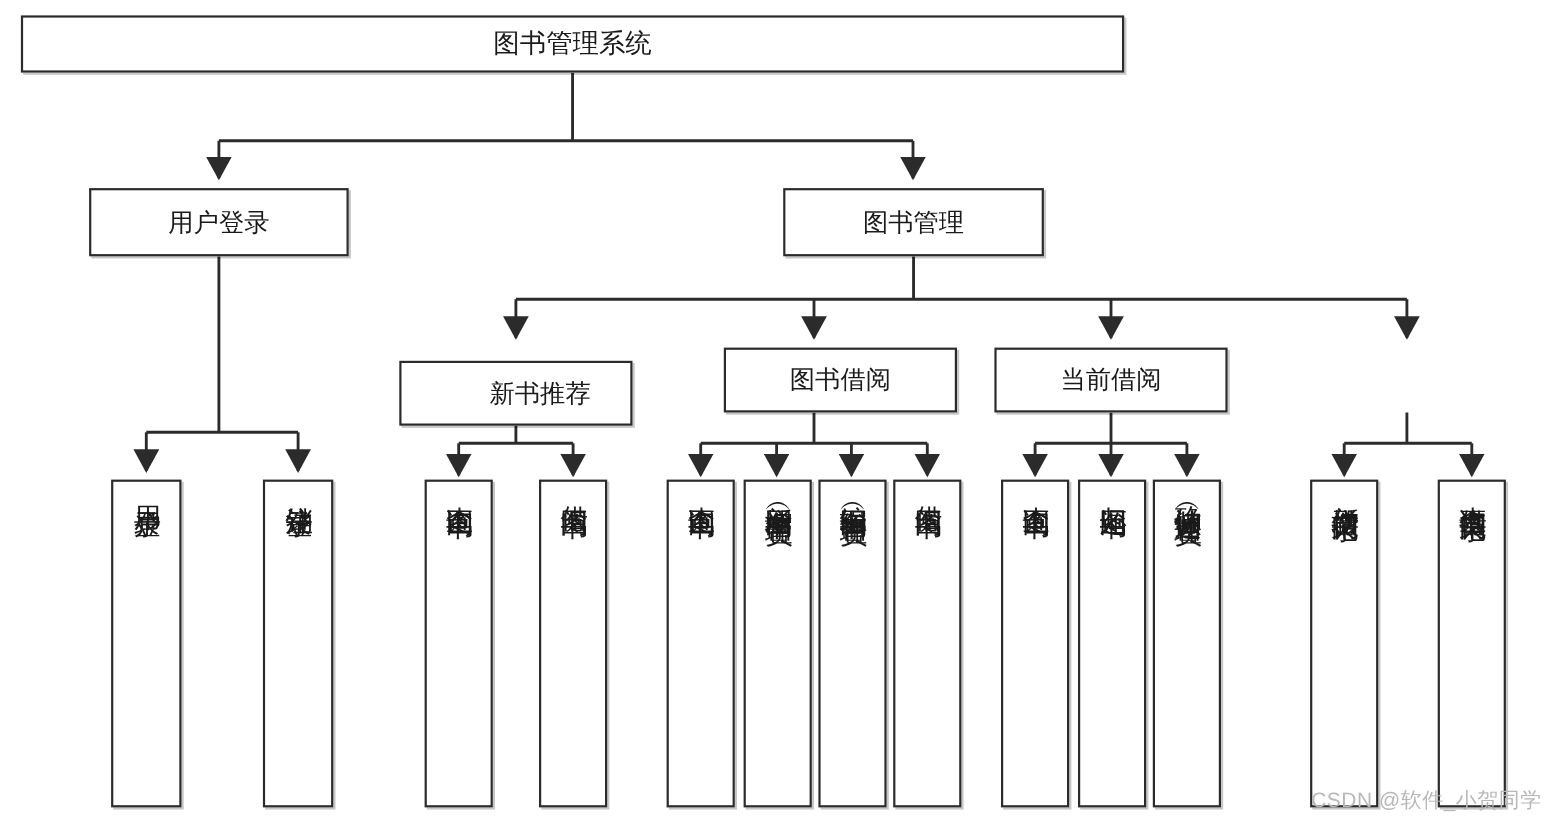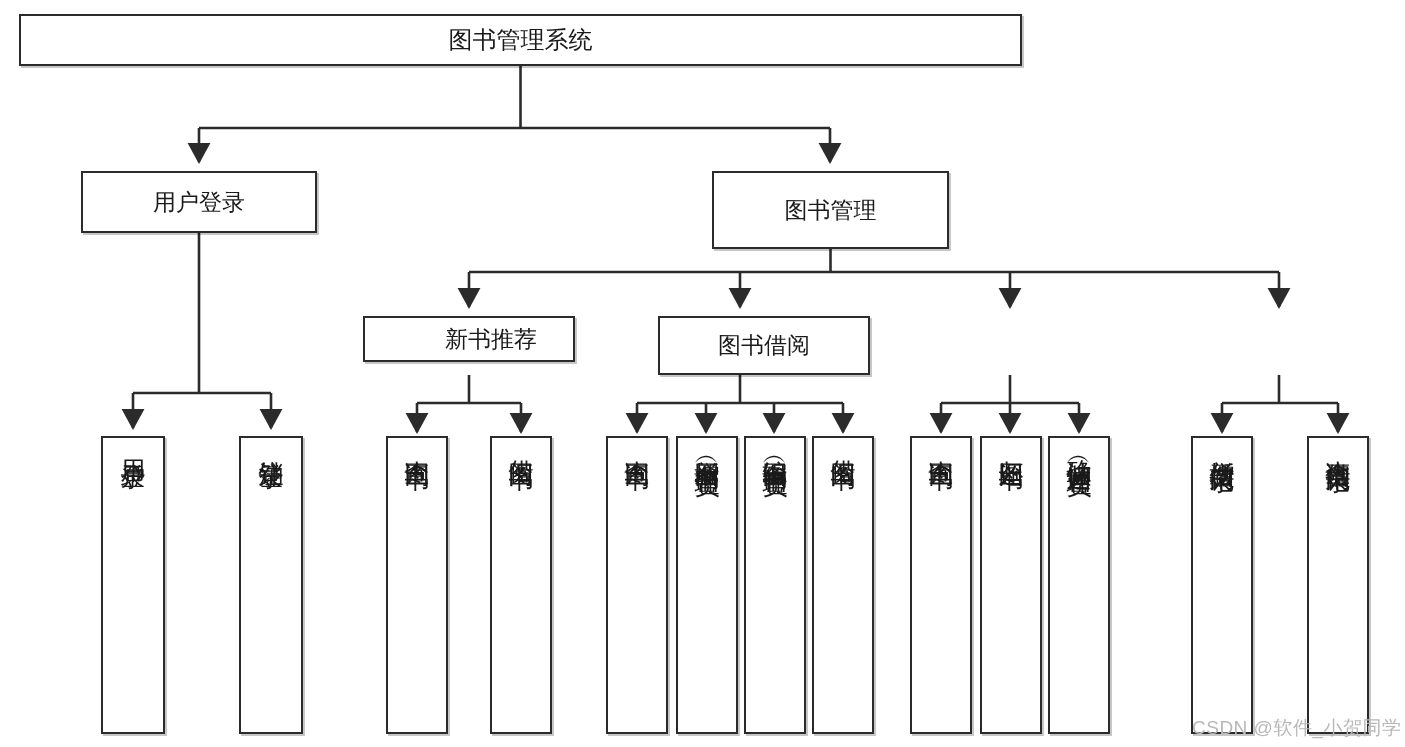--- a/index.html
+++ b/index.html
@@ -122,29 +122,32 @@
     </g>
   </svg>
 
   <div class="node root horiz" style="left:19px; top:14px; width:1003px; height:52px;">
     <span class="label">图书管理系统</span>
   </div>
 
   <div class="node horiz" style="left:81px; top:171px; width:236px; height:62px;">
     <span class="label">用户登录</span>
   </div>
-  <div class="node horiz" style="left:712px; top:171px; width:237px; height:78px;">
+  <div class="node horiz" style="left:712px; top:171px; width:237px; height:62px;">
     <span class="label">图书管理</span>
   </div>
 
-  <div class="node horiz" style="left:363px; top:316px; width:212px; height:46px;padding-left:44px;">
+  <div class="node horiz" style="left:363px; top:328px; width:212px; height:59px;padding-left:44px;">
     <span class="label">新书推荐</span>
   </div>
   <div class="node horiz" style="left:634px; top:316px; width:212px; height:59px;margin-left:24px;">
     <span class="label">图书借阅</span>
+  </div>
+  <div class="node horiz" style="left:904px; top:316px; width:212px; height:59px;">
+    <span class="label">当前借阅</span>
   </div>
 
   <div class="node vert" style="left:101px; top:436px; width:64px; height:298px;">
     <span class="label">用户登录</span>
   </div>
   <div class="node vert" style="left:239px; top:436px; width:64px; height:298px;">
     <span class="label">注销登录</span>
   </div>
 
   <div class="node vert" style="left:386px; top:436px; width:62px; height:298px;">

